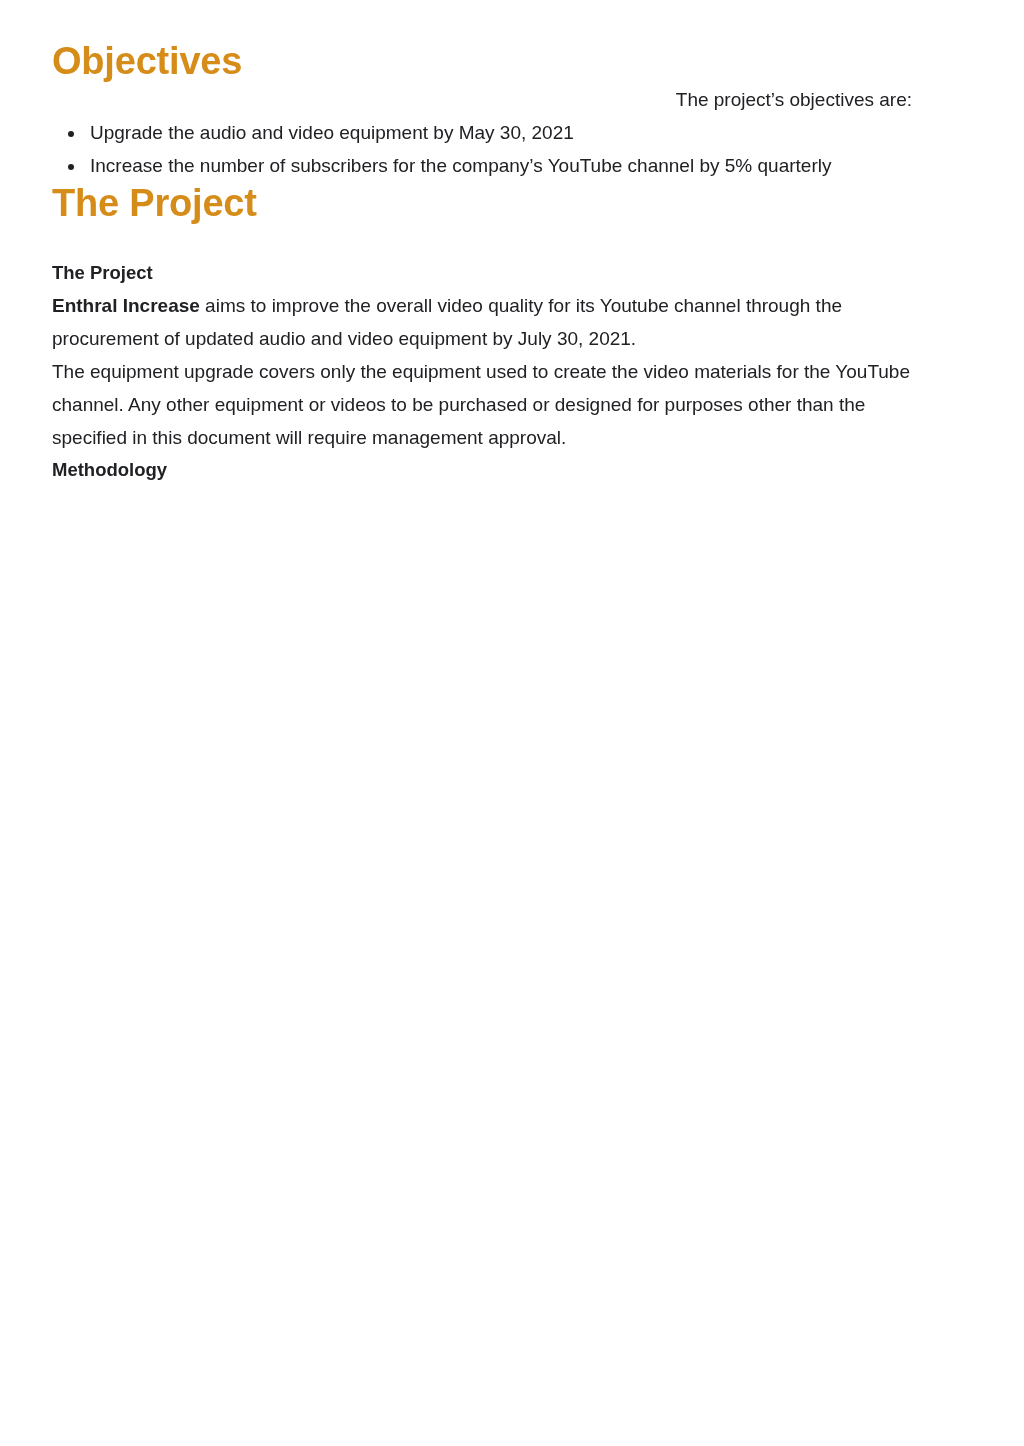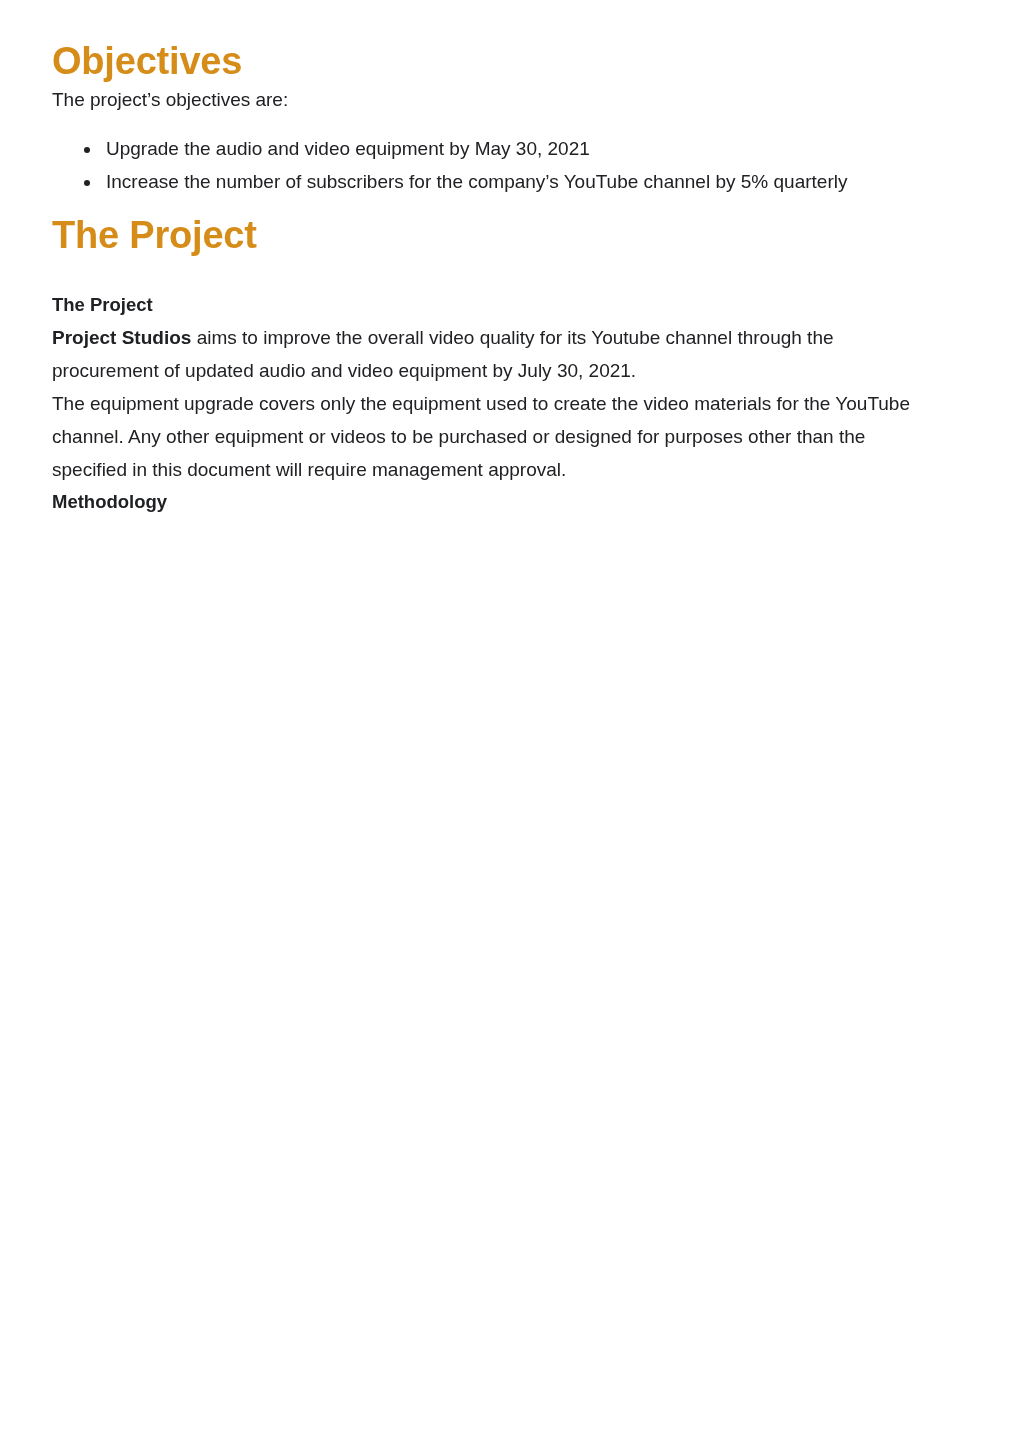--- a/index.html
+++ b/index.html
@@ -36,23 +36,24 @@
     margin-top: 58px;
   }
   p.body-text {
     font-size: 19px;
     line-height: 32px;
     margin: 0;
     color: #202124;
   }
   .intro-line {
     margin-top: 26px;
+    text-align: right;
   }
   ul.bullets {
-    margin: 16px;
+    margin: 0;
     padding-left: 34px;
     list-style-type: disc;
   }
   ul.bullets li {
     font-size: 19px;
     line-height: 33px;
     color: #202124;
     padding-left: 4px;
   }
   .project-body {
@@ -87,20 +88,20 @@
   <ul class="bullets">
     <li>Upgrade the audio and video equipment by May 30, 2021</li>
     <li>Increase the number of subscribers for the company’s YouTube channel by 5% quarterly</li>
   </ul>
 
   <h1 class="section-heading heading-project">The Project</h1>
 
   <div class="project-body">
 
     <h2 class="sub-heading">The Project</h2>
-    <p class="para"><span class="strong-inline">Project Studios</span><span> aims to improve the overall video quality for its Youtube channel through the procurement of updated audio and video equipment by July 30, 2021.</span></p>
+    <p class="para"><span class="strong-inline">Enthral Increase</span><span> aims to improve the overall video quality for its Youtube channel through the procurement of updated audio and video equipment by July 30, 2021.</span></p>
 
     <p class="para">The equipment upgrade covers only the equipment used to create the video materials for the YouTube channel. Any other equipment or videos to be purchased or designed for purposes other than the specified in this document will require management approval.</p>
 
     <h2 class="sub-heading">Methodology</h2>
 
   </div>
 </div>
 
 </body></html>

